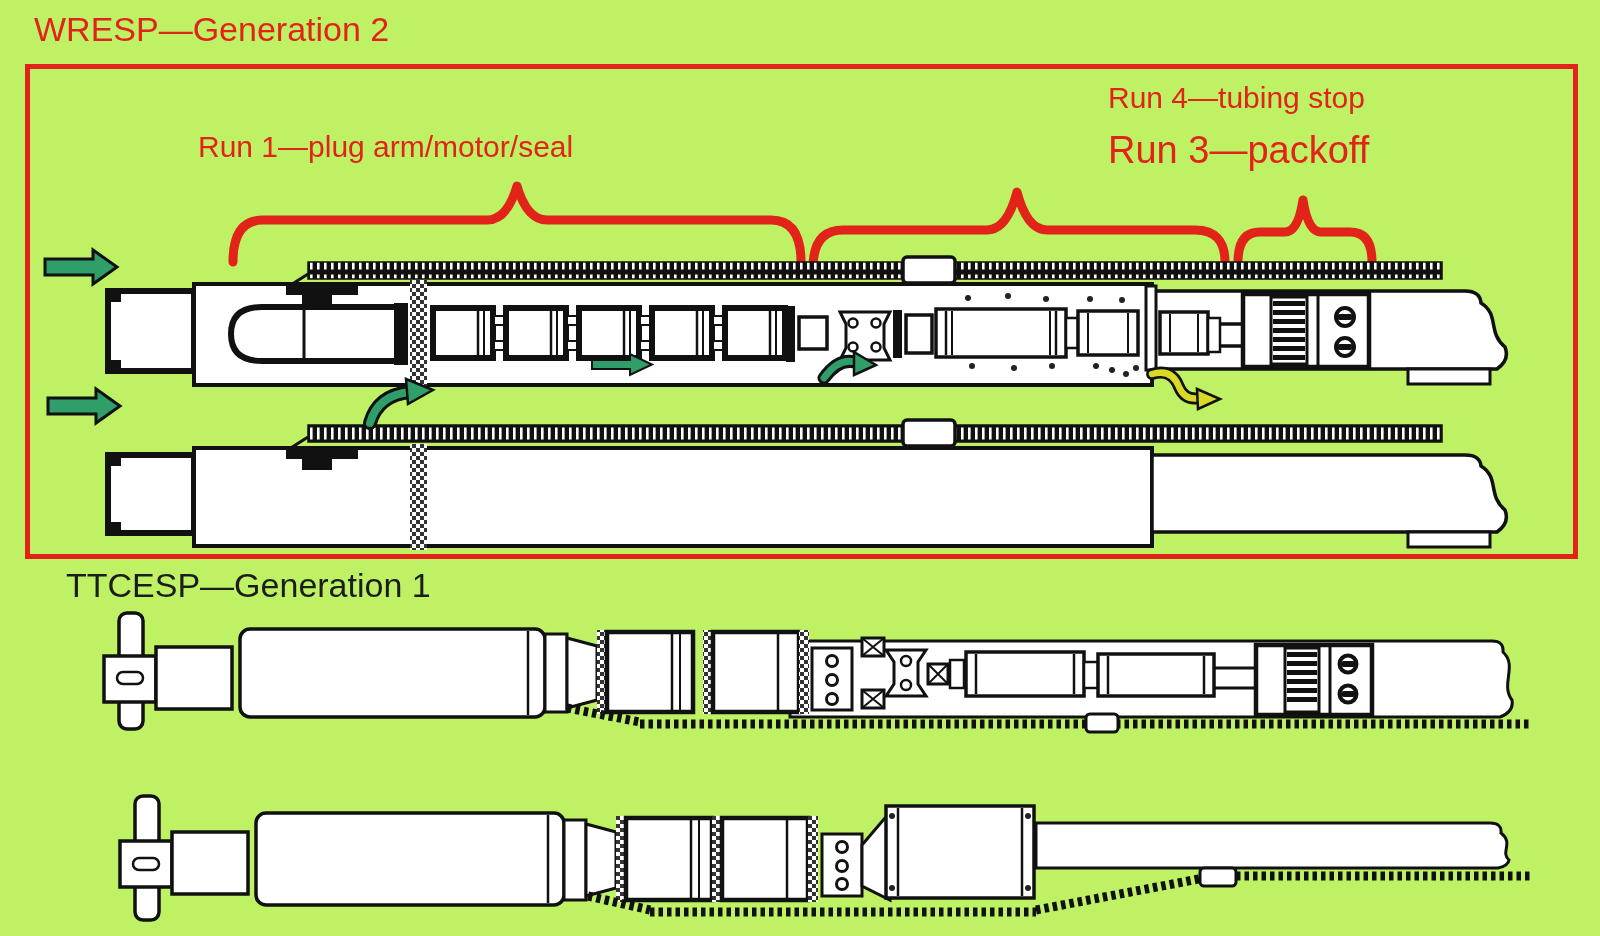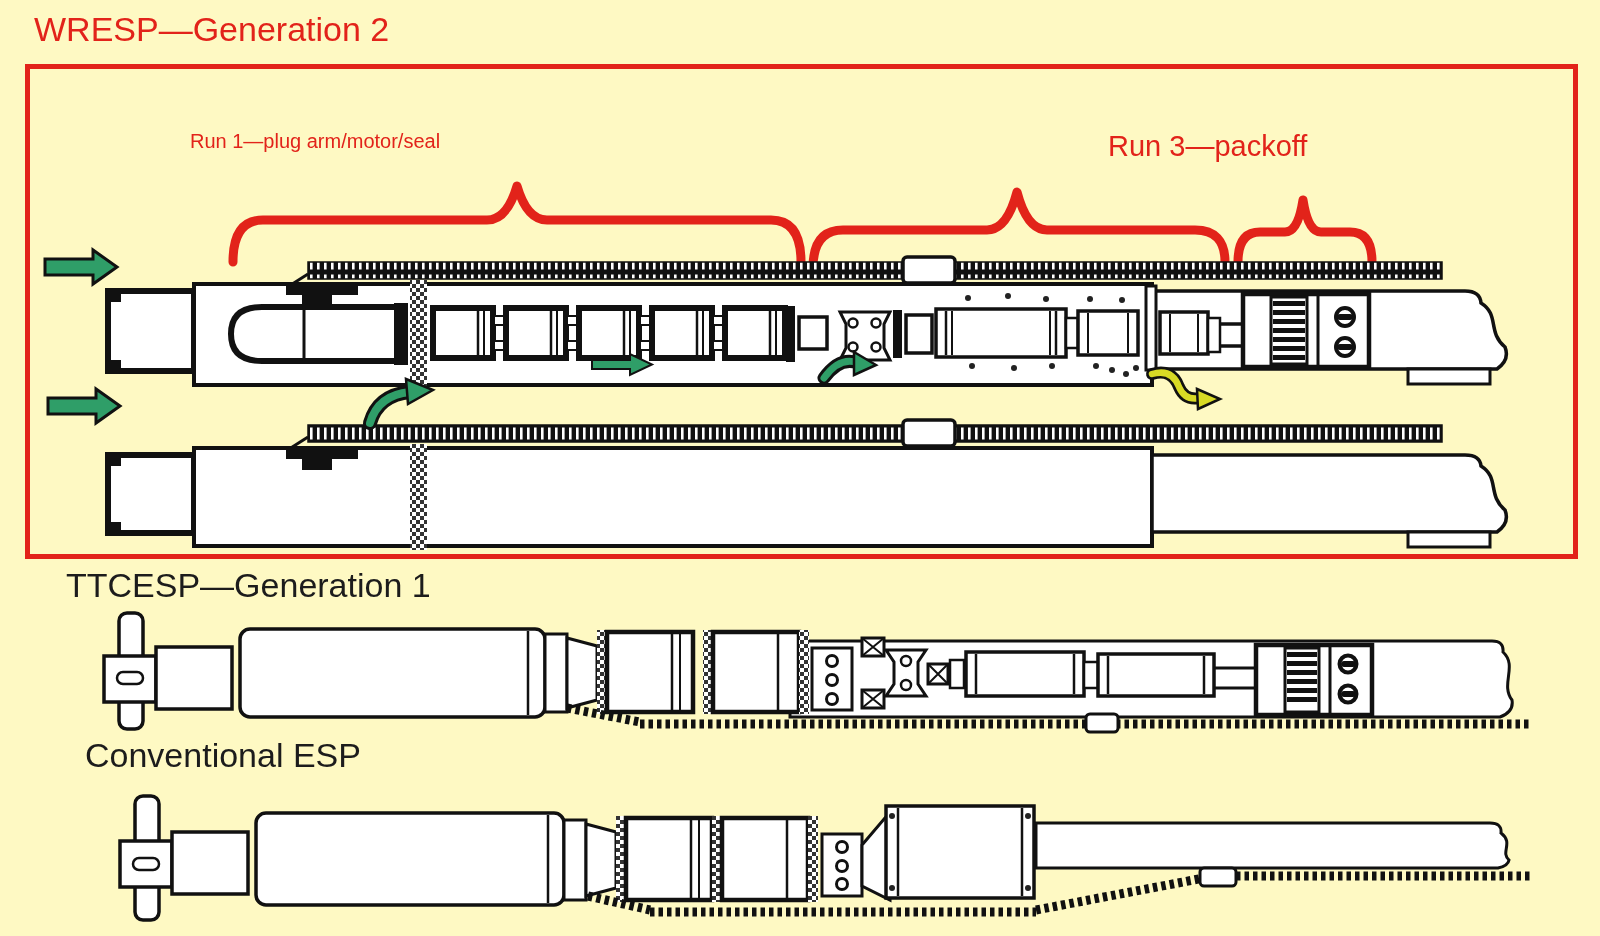--- a/index.html
+++ b/index.html
@@ -1,44 +1,44 @@
 <!DOCTYPE html>
 <html><head>
 <meta charset="utf-8">
 <style>
   html,body{margin:0;padding:0;background:#fff;}
-  #canvas{position:relative;width:1600px;height:936px;background:#fef9c3;overflow:hidden;
+  #canvas{position:relative;width:1600px;height:936px;background:#bef264;overflow:hidden;
           font-family:"Liberation Sans", sans-serif;}
   .red-label{position:absolute;color:#e2231a;white-space:nowrap;line-height:1.05;}
   .black-label{position:absolute;color:#1c1c1c;white-space:nowrap;line-height:1.05;}
   #wresp-title{left:34px;top:12px;font-size:34px;}
-  #run1-label{left:190px;top:131px;font-size:20px;}
+  #run1-label{left:198px;top:131px;font-size:30px;}
   #run2-label{left:795px;top:131px;font-size:30px;}
   #run4-label{left:1108px;top:82px;font-size:30px;}
-  #run3-label{left:1108px;top:131px;font-size:29px;}
+  #run3-label{left:1108px;top:131px;font-size:38px;}
   #ttcesp-title{left:30px;top:568px;font-size:34px;margin-left:36px;}
   #conv-title{left:85px;top:738px;font-size:34px;}
   #wresp-box{position:absolute;left:25px;top:64px;width:1543px;height:485px;
              border:5px solid #e2231a;}
   #diagram-svg{position:absolute;left:0;top:0;}
 </style>
 </head>
 <body>
 
 <div id="canvas">
 
   <div class="red-label" id="wresp-title">WRESP—Generation 2</div>
 
   <div id="wresp-box"></div>
 
   <div class="red-label" id="run1-label">Run 1—plug arm/motor/seal</div>
+  <div class="red-label" id="run4-label">Run 4—tubing stop</div>
   <div class="red-label" id="run3-label">Run 3—packoff</div>
 
   <div class="black-label" id="ttcesp-title">TTCESP—Generation 1</div>
-  <div class="black-label" id="conv-title">Conventional ESP</div>
 
   <svg id="diagram-svg" width="1600" height="936" viewBox="0 0 1600 936">
     <defs>
       <pattern id="zip" width="7" height="17" patternUnits="userSpaceOnUse">
         <rect width="7" height="17" fill="#111"></rect>
         <rect x="2" y="2.5" width="2.6" height="12" fill="#fff"></rect>
       </pattern>
       <pattern id="chk" width="8" height="8" patternUnits="userSpaceOnUse">
         <rect width="8" height="8" fill="#fff"></rect>
         <rect width="4" height="4" fill="#333"></rect>

